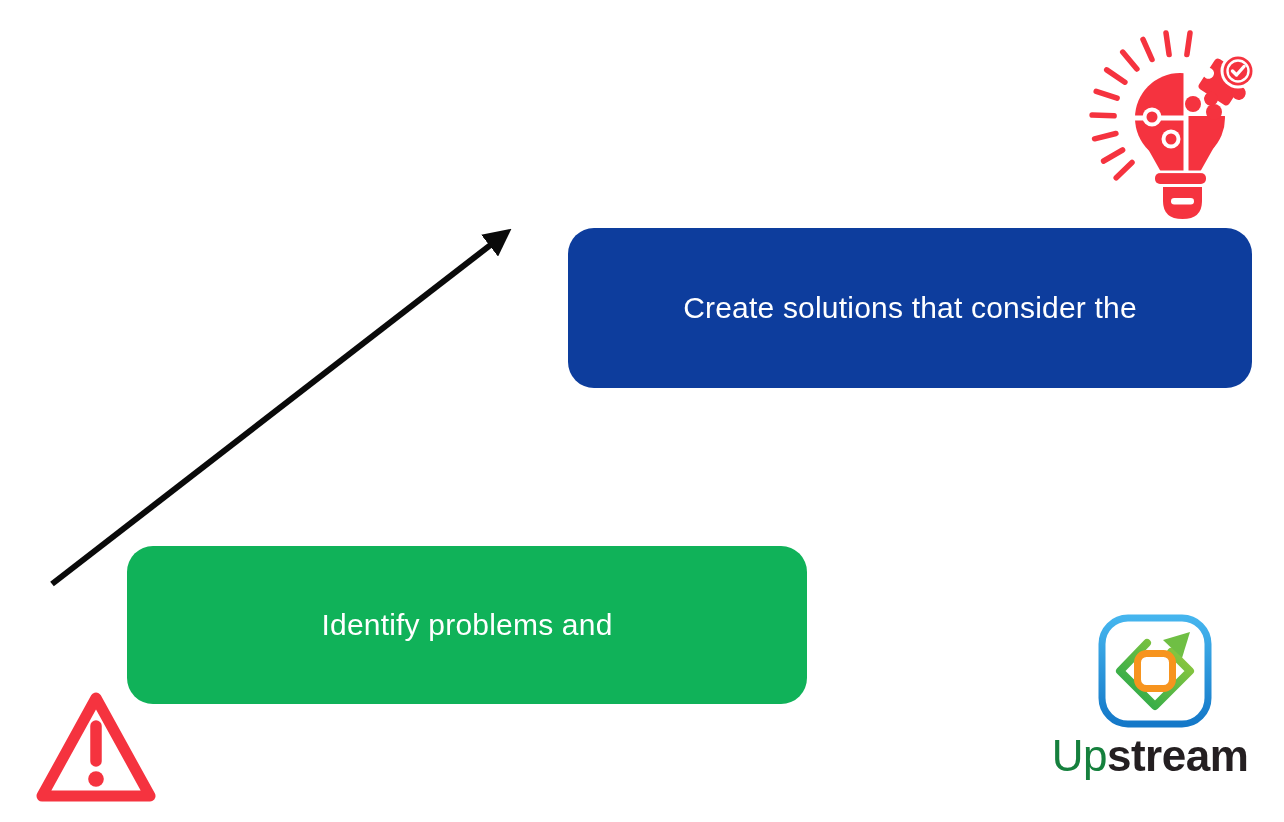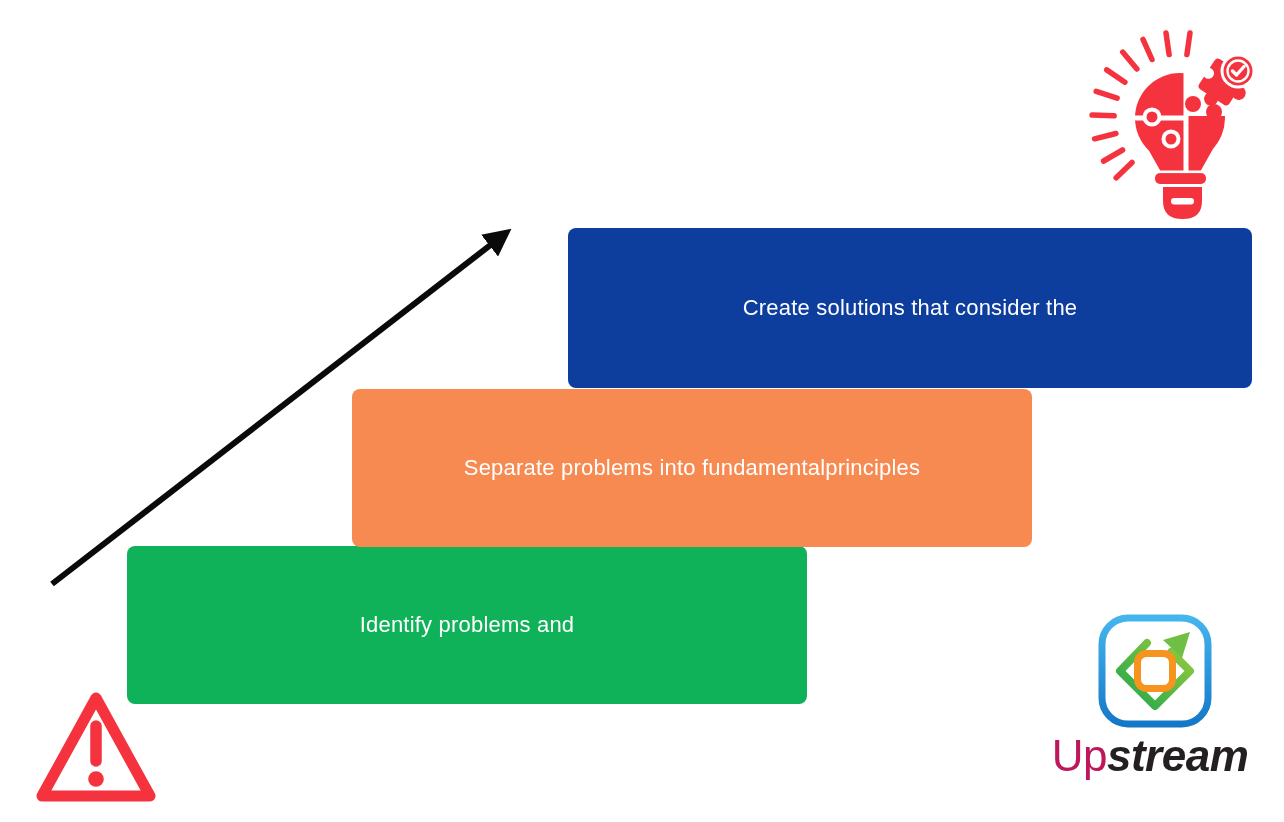--- a/index.html
+++ b/index.html
@@ -5,68 +5,65 @@
   html,body{margin:0;padding:0;background:#ffffff;}
   .canvas{
     position:relative;
     width:1284px;height:822px;
     background:#ffffff;
     overflow:hidden;
     font-family:"Liberation Sans", sans-serif;
   }
   .step{
     position:absolute;
-    border-radius:8px;
+    border-radius:26px;
     color:#ffffff;
     display:flex;
+    flex-direction:column;
     align-items:center;
     justify-content:center;
     text-align:center;
-    font-size:22px;
+    font-size:30px;
     line-height:48px;
     font-weight:400;
     letter-spacing:0.2px;
   }
   .step-identify{left:127px;top:546px;width:680px;height:158px;background:#10b259;justify-content:center;}
   .step-separate{left:352px;top:389px;width:680px;height:158px;background:#f68a51;}
   .step-create{left:568px;top:228px;width:684px;height:160px;background:#0d3d9d;}
   .overlay{position:absolute;left:0;top:0;pointer-events:none;}
   .brand-text{
     position:absolute;
     left:1022px;top:731px;width:256px;
     text-align:center;
     font-size:44px;
     letter-spacing:-0.5px;
     white-space:nowrap;
   }
-  .brand-first{color:#be185d;font-weight:400;}
-  .brand-rest{color:#241f21;font-weight:700;font-style:italic;}
+  .brand-first{color:#15803d;font-weight:400;}
+  .brand-rest{color:#241f21;font-weight:700;}
 </style>
 </head>
 <body>
 
 <div class="canvas">
 
   <svg class="overlay" width="1284" height="822" viewBox="0 0 1284 822">
     <defs>
       <marker id="arrowhead" viewBox="0 0 12 12" refX="9" refY="6" markerWidth="4.6" markerHeight="4.6" orient="auto">
         <path d="M0,0 L12,6 L0,12 Z" fill="#0a0a0a"></path>
       </marker>
     </defs>
     <line x1="52" y1="584" x2="506" y2="233" stroke="#0a0a0a" stroke-width="6" marker-end="url(#arrowhead)"></line>
   </svg>
 
   <div class="step step-identify">
     <div>Identify problems and</div>
   </div>
 
-  <div class="step step-separate">
-    <div>Separate problems into fundamental</div>
-    <div>principles</div>
-  </div>
 
   <div class="step step-create">
     <div>Create solutions that consider the</div>
   </div>
 
   <svg class="overlay" style="left:0;top:0" width="1284" height="822" viewBox="0 0 1284 822">
     <g fill="#f5333f" stroke="none">
 
       <g stroke="#f5333f" stroke-width="5.5" stroke-linecap="round">
         <line x1="1186.9" y1="54.6" x2="1190.0" y2="32.9"></line>

